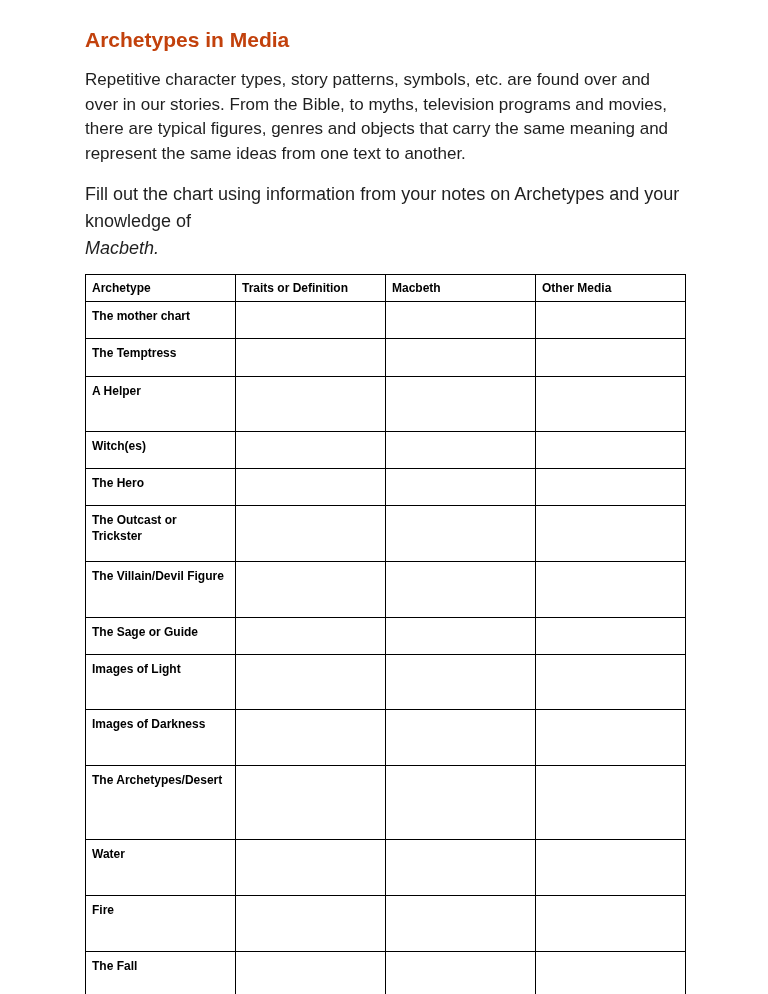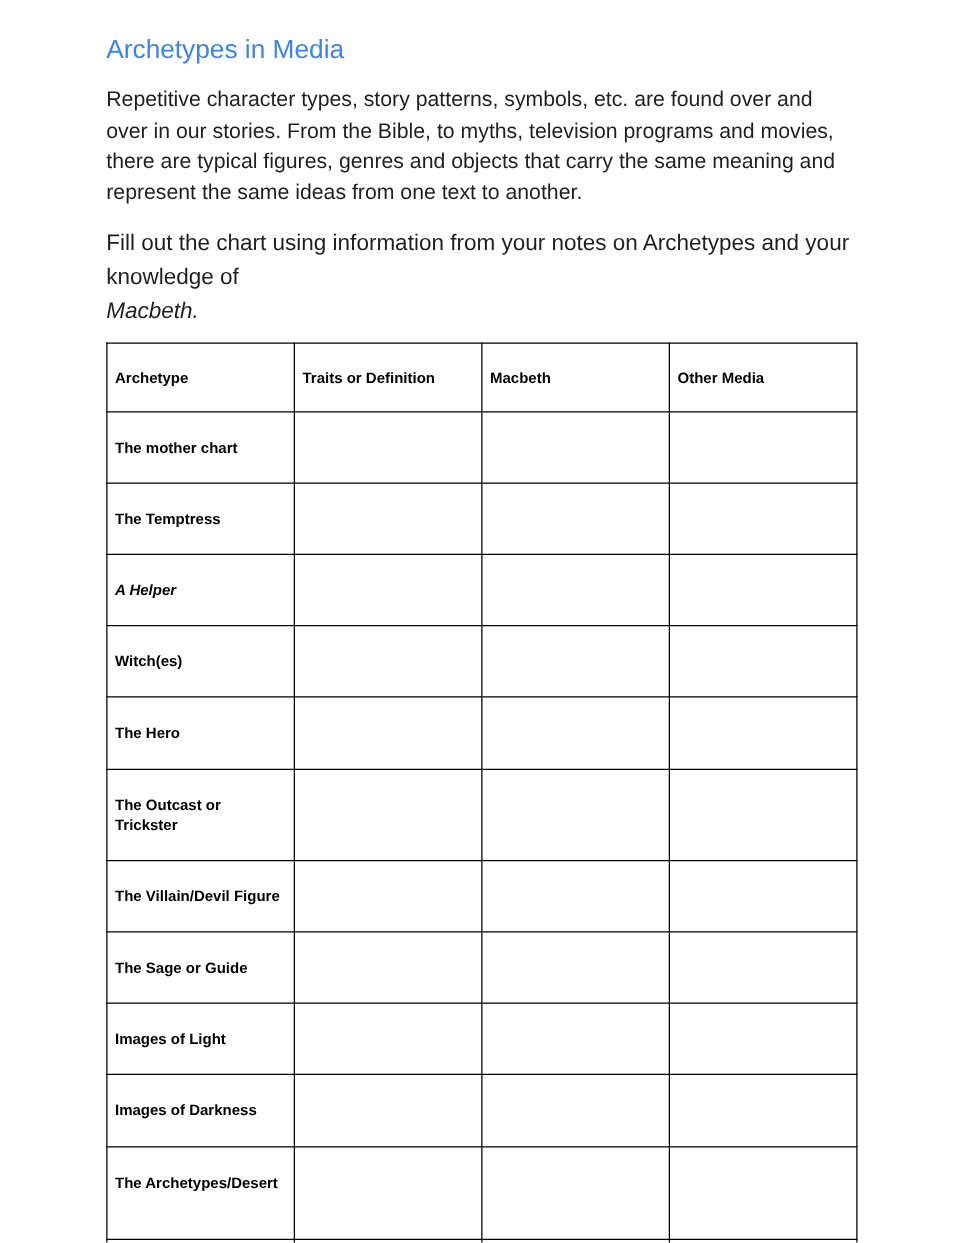--- a/index.html
+++ b/index.html
@@ -16,22 +16,22 @@
   }
   .page {
     width: 768px;
     height: 994px;
     box-sizing: border-box;
     padding: 28px 83px 0 85px;
     background: #ffffff;
   }
   h1.doc-title {
     font-size: 21px;
-    font-weight: normal;
-    color: #3b82f6;
+    font-weight: bold;
+    color: #c2410c;
     margin: 0 0 16px 0;
     letter-spacing: 0;
   }
   p.intro {
     font-size: 17px;
     line-height: 1.45;
     margin: 0 0 14px 0;
     color: #1f1f1f;
     max-width: 600px;
   }
@@ -47,21 +47,21 @@
   }
   table.archetypes {
     border-collapse: collapse;
     width: 600px;
     table-layout: fixed;
     font-size: 12px;
   }
   table.archetypes th,
   table.archetypes td {
     border: 1px solid #000000;
-    padding: 20px 6px;
+    padding: 6px 6px;
     vertical-align: top;
     box-sizing: border-box;
   }
   table.archetypes th {
     text-align: left;
     font-weight: bold;
     height: 20px;
     color: #000000;
   }
   td.label-cell {
@@ -102,21 +102,21 @@
           <td class="blank-cell"></td>
           <td class="blank-cell"></td>
           <td class="blank-cell"></td>
         </tr>
         <tr style="height: 38px;">
           <td class="label-cell">The Temptress</td>
           <td class="blank-cell"></td>
           <td class="blank-cell"></td>
           <td class="blank-cell"></td>
         </tr>
-        <tr style="height: 55px; font-style: italic;">
+        <tr style="height: 55px;">
           <td class="label-cell">A Helper</td>
           <td class="blank-cell"></td>
           <td class="blank-cell"></td>
           <td class="blank-cell"></td>
         </tr>
         <tr style="height: 37px;">
           <td class="label-cell">Witch(es)</td>
           <td class="blank-cell"></td>
           <td class="blank-cell"></td>
           <td class="blank-cell"></td>

